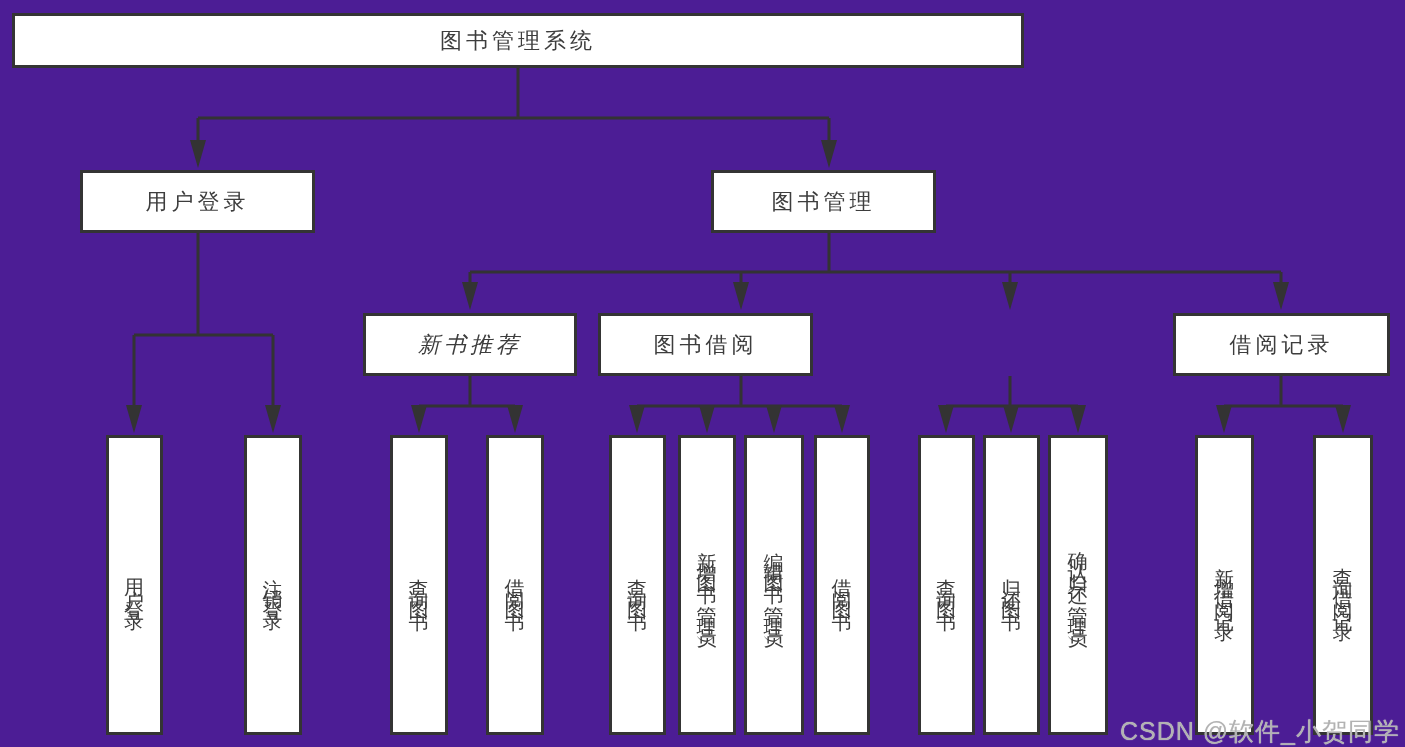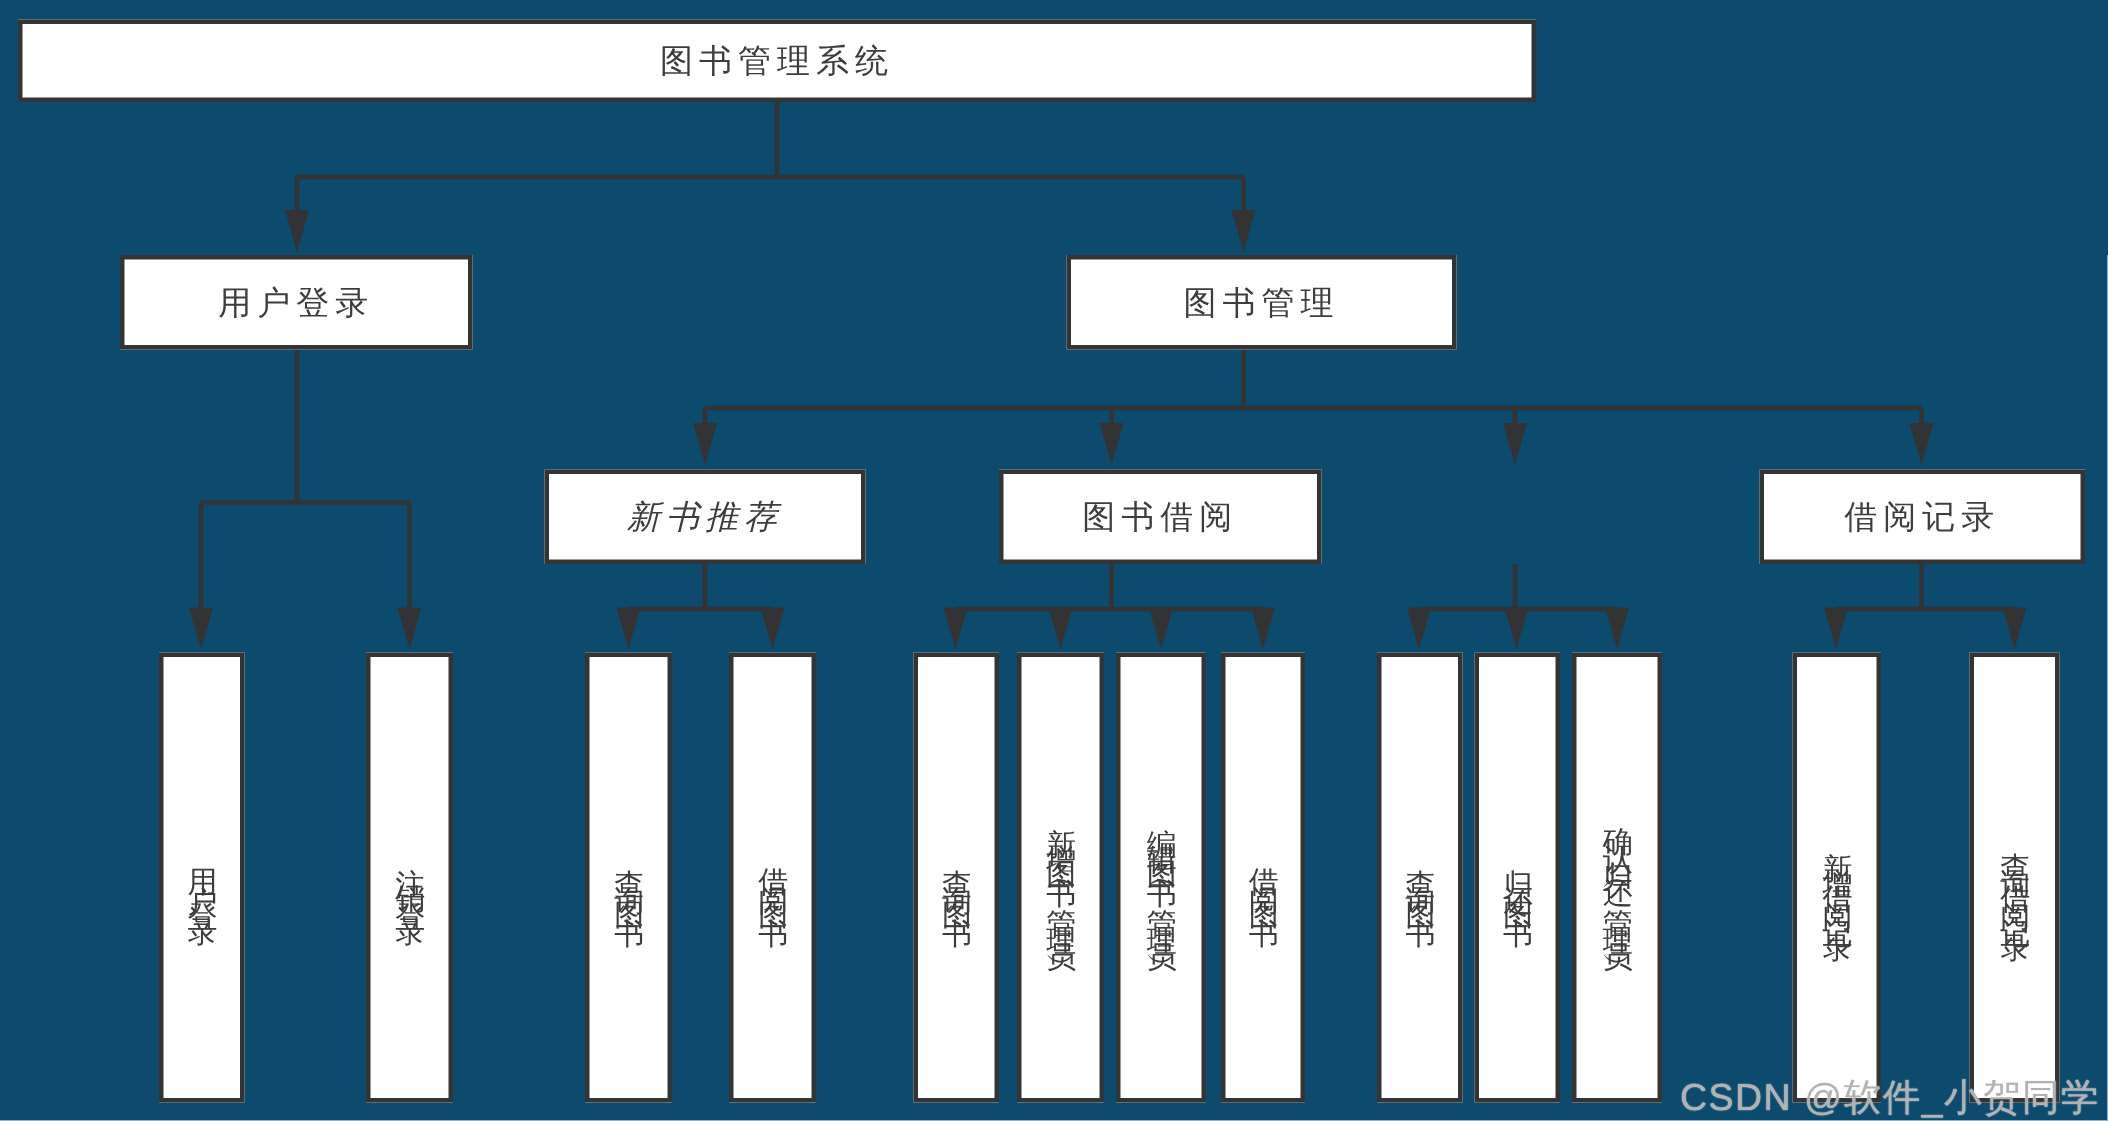--- a/index.html
+++ b/index.html
@@ -8,21 +8,21 @@
     width: 1405px;
     height: 747px;
     background: #ffffff;
     overflow: hidden;
     font-family: "Liberation Sans", "DejaVu Sans", sans-serif;
   }
   .canvas {
     position: relative;
     width: 1405px;
     height: 747px;
-    background: #0c4a6e;
+    background: #4c1d95;
   }
   .wires {
     position: absolute;
     left: 0;
     top: 0;
     width: 1405px;
     height: 747px;
     pointer-events: none;
   }
   .wires path {
@@ -52,23 +52,23 @@
     writing-mode: vertical-rl;
     text-orientation: mixed;
     font-size: 20px;
     letter-spacing: 11px;
     white-space: normal;
     line-height: 1;
   }
   
   .n-root          { left: 12px;   top: 13px;  width: 1012px; height: 55px; }
   .n-user-login    { left: 80px;   top: 170px; width: 235px;  height: 63px; }
-  .n-book-mgmt     { left: 711px;  top: 170px; width: 260px;  height: 63px; }
+  .n-book-mgmt     { left: 711px;  top: 170px; width: 225px;  height: 63px; }
   .n-new-book      { left: 363px;  top: 313px; width: 214px;  height: 63px; font-style: italic; }
-  .n-book-borrow   { left: 666px;  top: 313px; width: 215px;  height: 63px; }
+  .n-book-borrow   { left: 598px;  top: 313px; width: 215px;  height: 63px; }
   .n-cur-borrow    { left: 903px;  top: 313px; width: 215px;  height: 63px; }
   .n-borrow-record { left: 1173px; top: 313px; width: 217px;  height: 63px; }
   .leaf            { top: 435px; height: 300px; }
   .l-1  { left: 106px;  width: 57px; }
   .l-2  { left: 244px;  width: 58px; }
   .l-3  { left: 390px;  width: 58px; }
   .l-4  { left: 486px;  width: 58px; }
   .l-5  { left: 609px;  width: 57px; }
   .l-6  { left: 678px;  width: 58px; }
   .l-7  { left: 744px;  width: 60px; }

